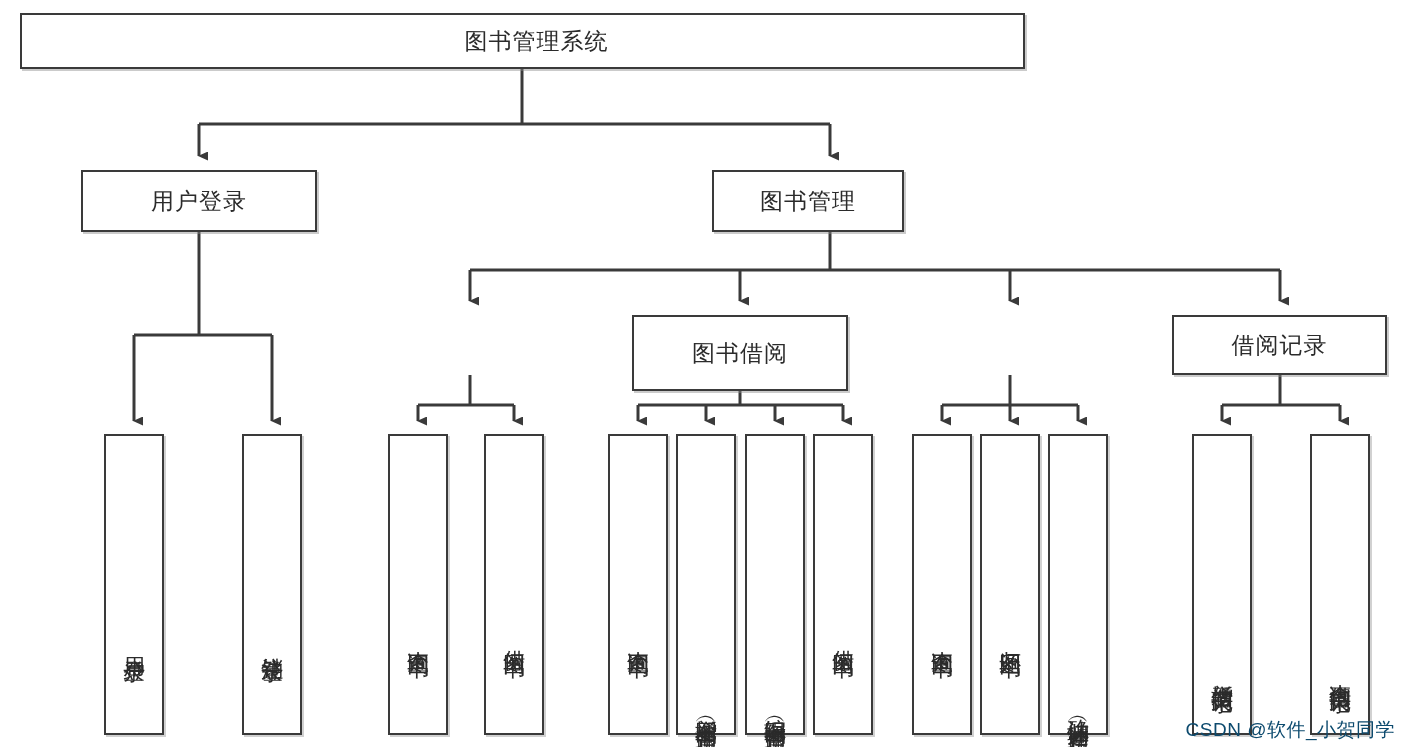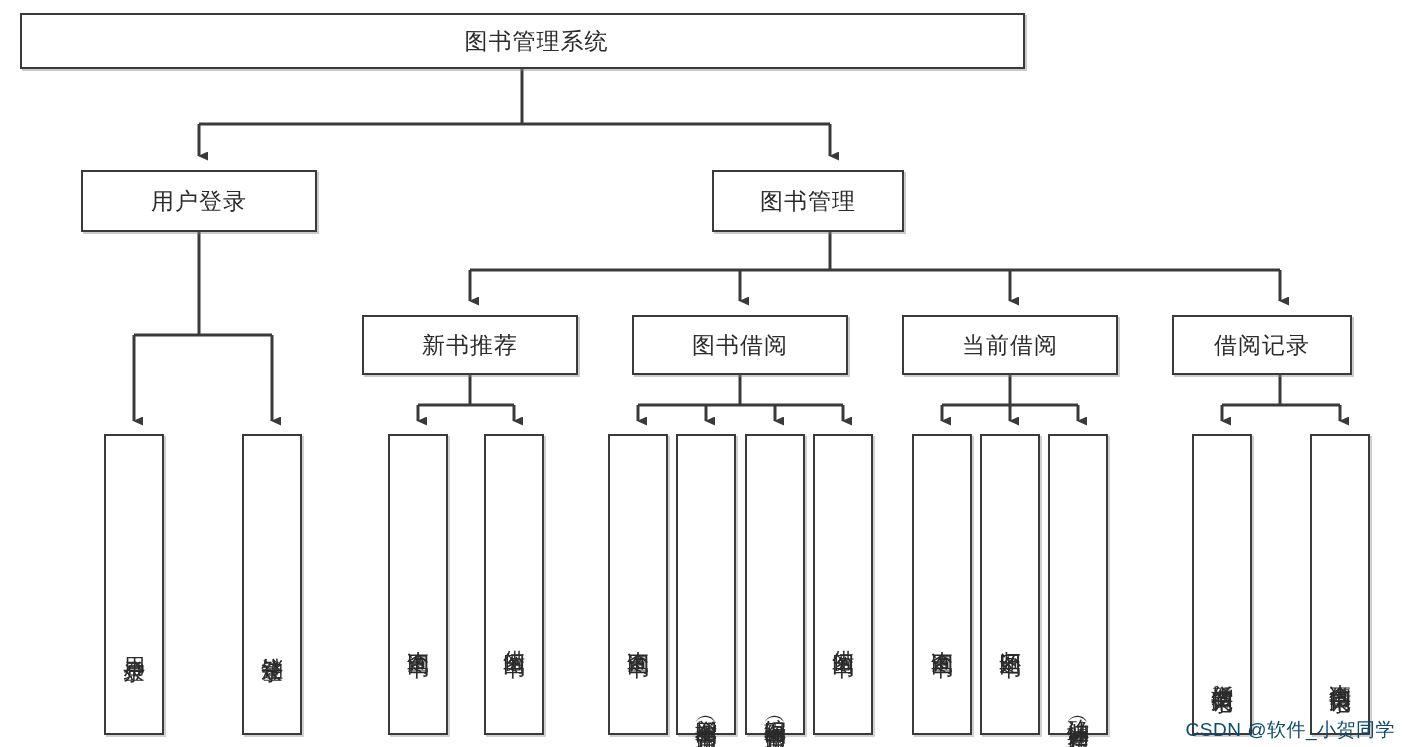--- a/index.html
+++ b/index.html
@@ -142,33 +142,27 @@
   </div>
 
   <div class="node shadowed" style="left:81px; top:170px; width:236px; height:62px;">
     <span class="node-label">用户登录</span>
   </div>
 
   <div class="node shadowed" style="left:712px; top:170px; width:192px; height:62px;">
     <span class="node-label">图书管理</span>
   </div>
 
-  <div class="node shadowed" style="left:362px; top:315px; width:216px; height:60px;">
-    <span class="node-label">新书推荐</span>
-  </div>
-
-  <div class="node shadowed" style="left:632px; top:315px; width:216px; height:60px;">
+
+  <div class="node shadowed" style="left:632px; top:315px; width:216px; height:76px;">
     <span class="node-label">图书借阅</span>
   </div>
 
-  <div class="node shadowed" style="left:902px; top:315px; width:216px; height:60px;">
-    <span class="node-label">当前借阅</span>
-  </div>
-
-  <div class="node shadowed" style="left:1172px; top:315px; width:180px; height:60px;">
+
+  <div class="node shadowed" style="left:1172px; top:315px; width:215px; height:60px;">
     <span class="node-label">借阅记录</span>
   </div>
 
   <div class="leaf" style="left:104px; top:434px; width:60px; height:301px;">
     <span class="leaf-inner" style="margin-bottom:86px;">用户登录</span>
   </div>
   <div class="leaf" style="left:242px; top:434px; width:60px; height:301px;">
     <span class="leaf-inner" style="margin-bottom:86px;">注销登录</span>
   </div>
 

